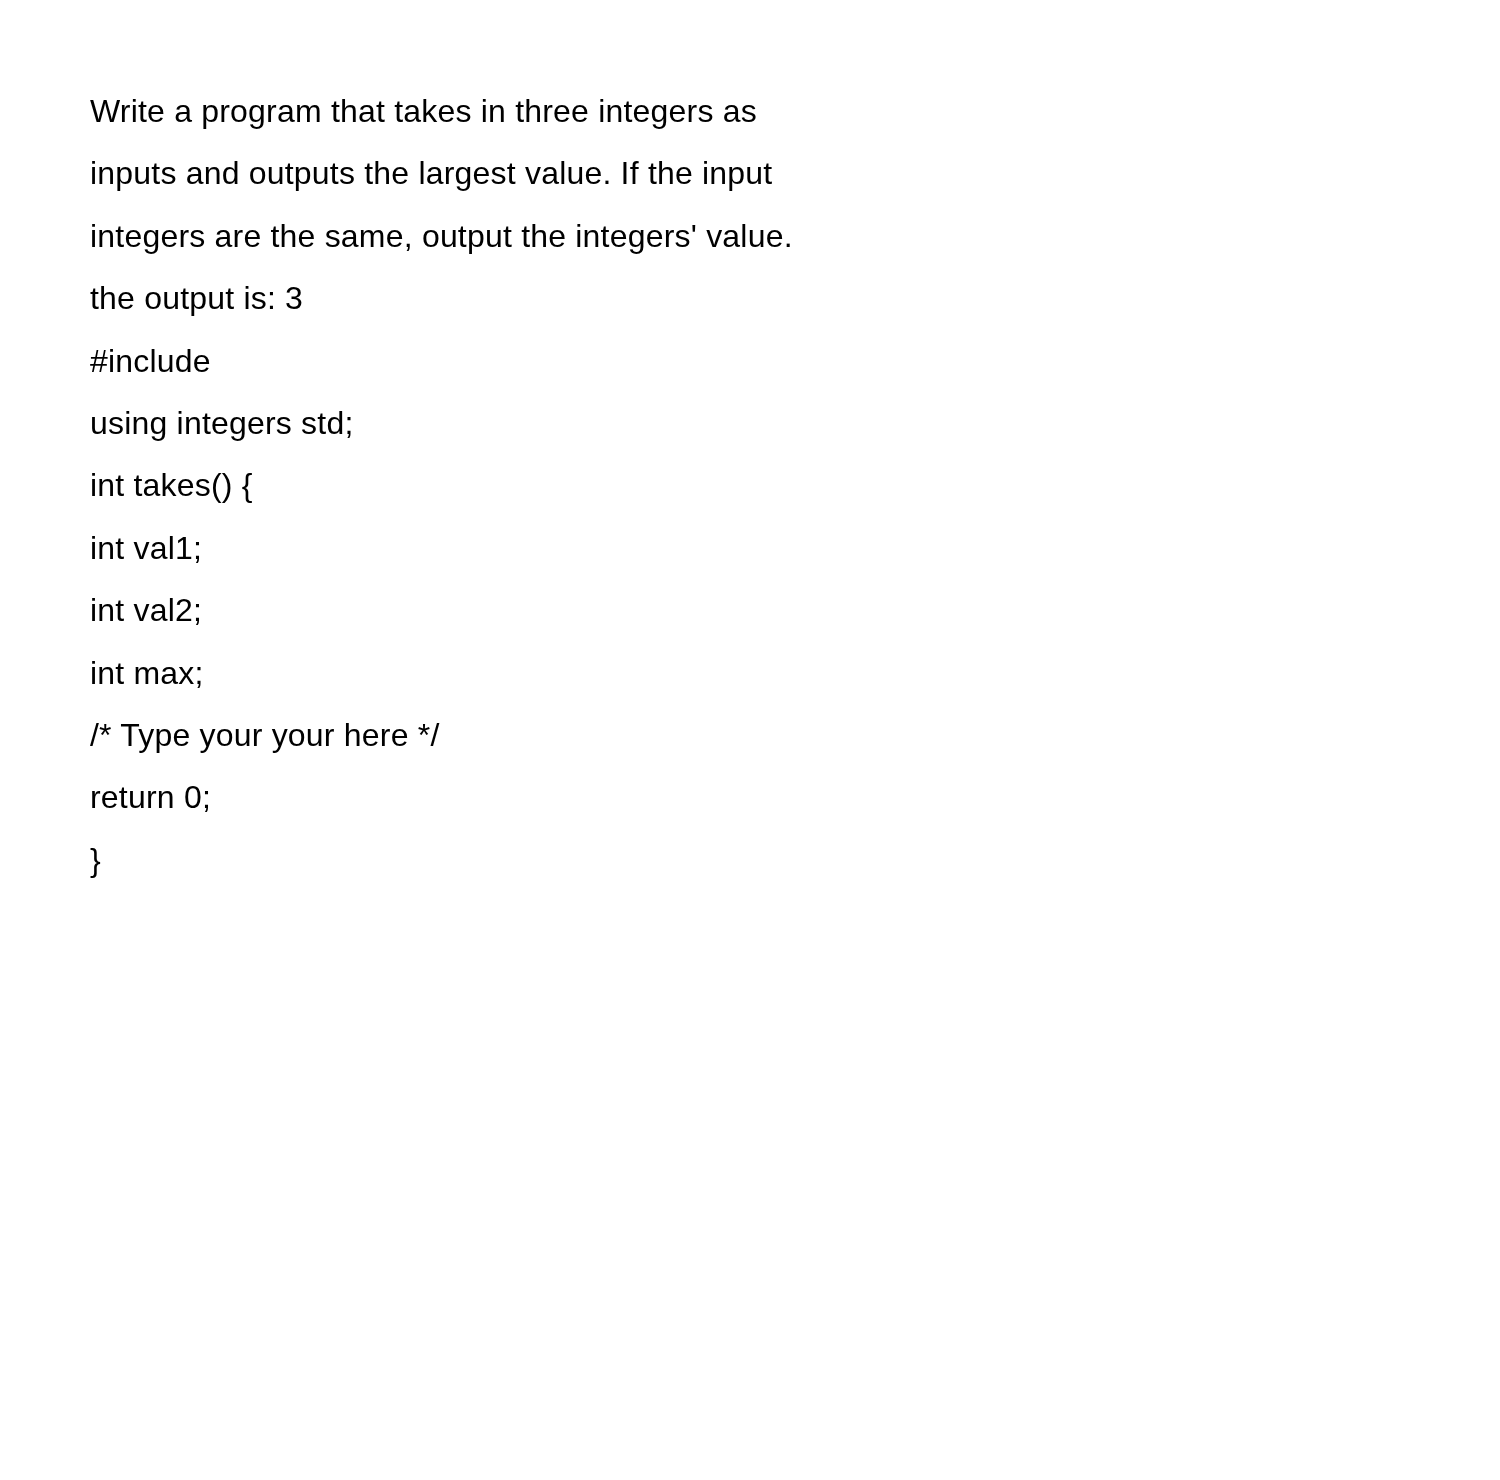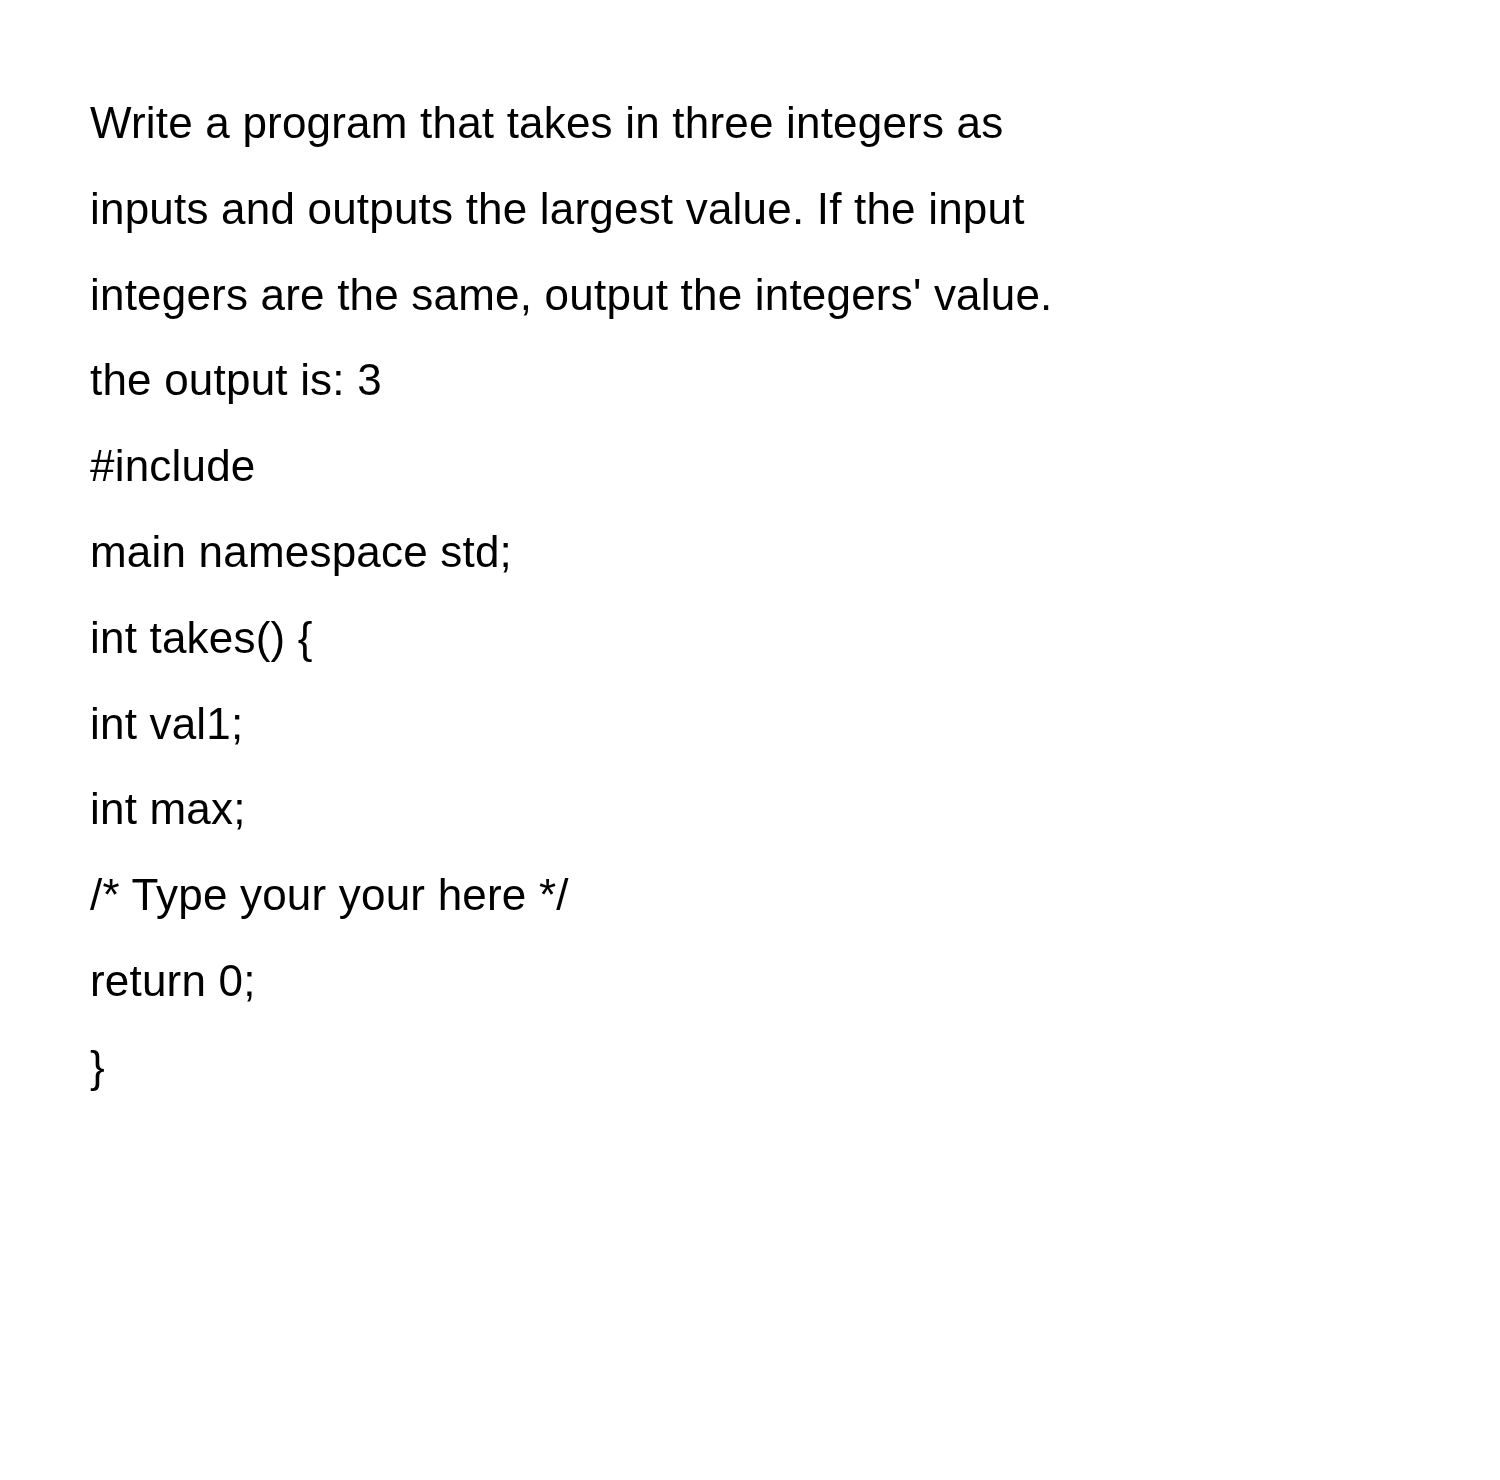--- a/index.html
+++ b/index.html
@@ -8,38 +8,39 @@
       box-sizing: border-box;
     }
     body {
       width: 1500px;
       height: 1480px;
       background-color: #ffffff;
       font-family: -apple-system, BlinkMacSystemFont, "Segoe UI", Helvetica, Arial, sans-serif;
       padding: 80px 90px;
     }
     .content {
-      font-size: 44px;
+      font-size: 32px;
       line-height: 1.95;
       color: #000000;
       letter-spacing: 0.2px;
     }
     .line {
       display: block;
     }
   </style>
 </head>
 <body>
 
 <div class="content">
   <span class="line">Write a program that takes in three integers as</span>
   <span class="line">inputs and outputs the largest value. If the input</span>
   <span class="line">integers are the same, output the integers' value.</span>
   <span class="line">the output is: 3</span>
   <span class="line">#include</span>
-  <span class="line">main namespace std;</span>
+  <span class="line">using integers std;</span>
   <span class="line">int takes() {</span>
   <span class="line">int val1;</span>
+  <span class="line">int val2;</span>
   <span class="line">int max;</span>
   <span class="line">/* Type your your here */</span>
   <span class="line">return 0;</span>
   <span class="line">}</span>
 </div>
 
 </body></html>

